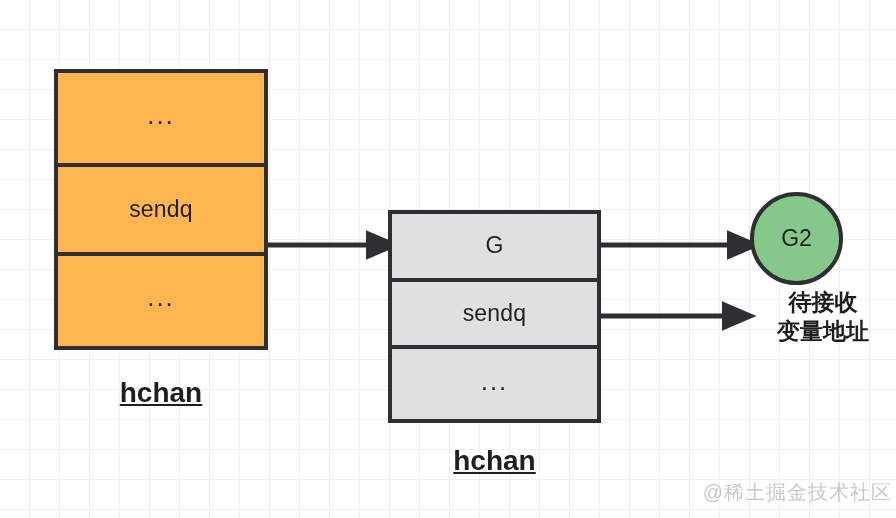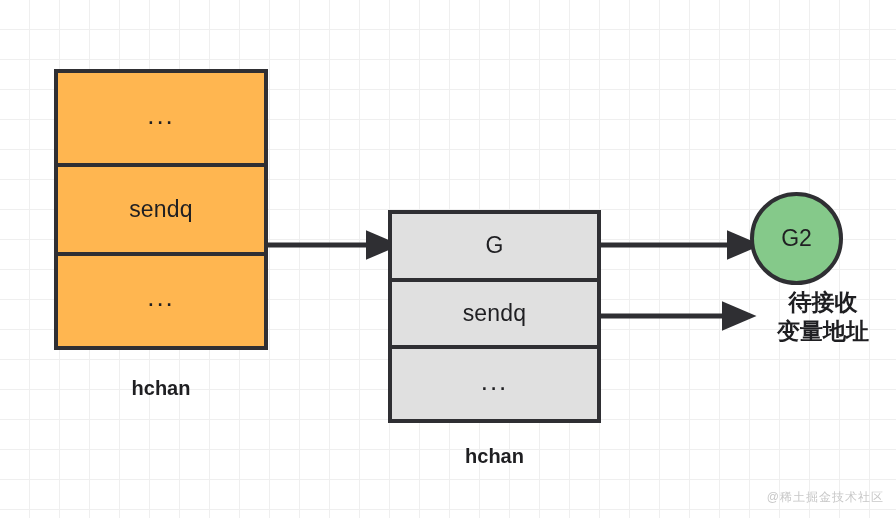--- a/index.html
+++ b/index.html
@@ -74,25 +74,26 @@
 
   .ellipsis-cell {
     letter-spacing: 2px;
     font-size: 26px;
     padding-bottom: 6px;
   }
 
   
   .caption {
     position: absolute;
-    font-size: 20px;
+    font-size: 28px;
     font-weight: bold;
     color: #1f1f22;
     text-align: center;
     z-index: 5;
+    text-decoration: underline;
   }
   #hchan-caption {
     left: 54px;
     top: 377px;
     width: 214px;
   }
   #sudog-caption {
     left: 388px;
     top: 445px;
     width: 213px;
@@ -137,23 +138,23 @@
     left: 0;
     top: 0;
     width: 896px;
     height: 518px;
     z-index: 3;
   }
 
   
   #watermark {
     position: absolute;
-    right: 12px;
+    right: 4px;
     bottom: 12px;
-    font-size: 12px;
+    font-size: 20px;
     color: #c8c8c8;
     letter-spacing: 1px;
     z-index: 6;
   }
 </style>
 </head>
 <body>
 
 <div id="canvas">
 

